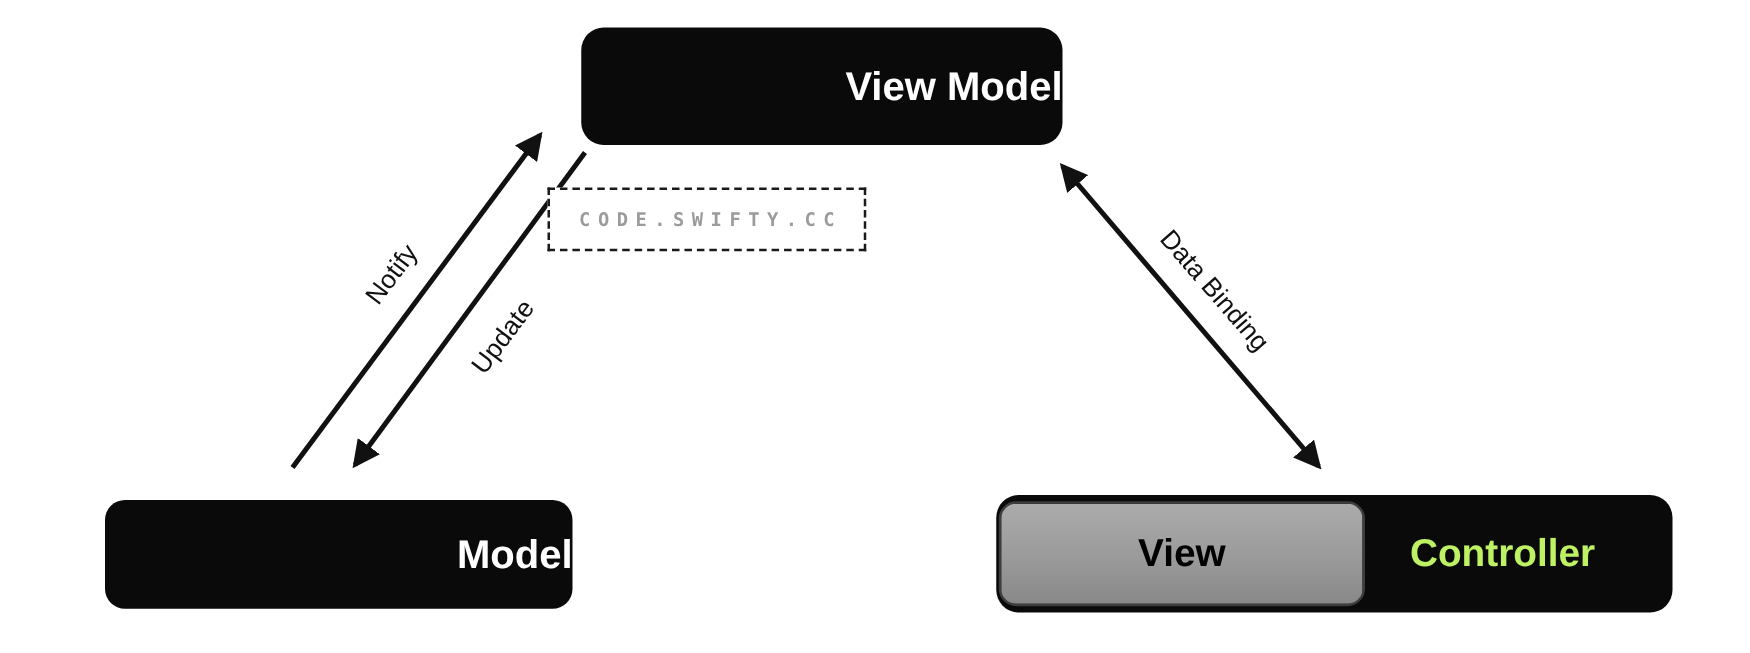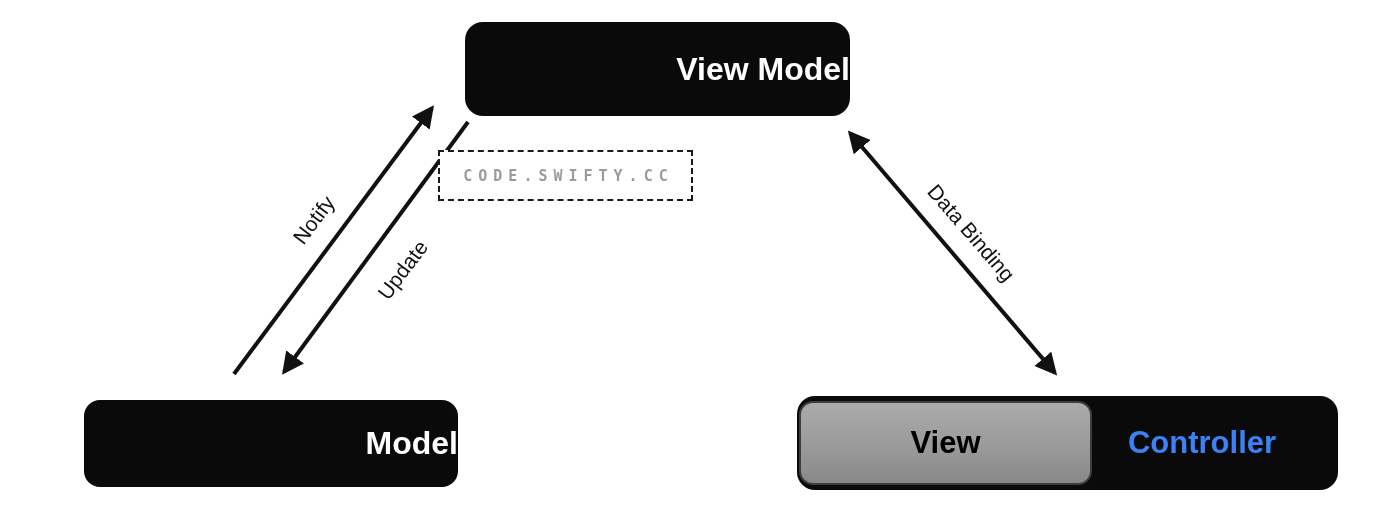--- a/index.html
+++ b/index.html
@@ -29,21 +29,21 @@
     border:2px solid #3d3d3d;
     background:linear-gradient(180deg,#ababab 0%,#9a9a9a 55%,#888888 100%);
     color:#000000;
     display:flex;align-items:center;justify-content:center;
     font-size:31px;font-weight:700;
   }
   #controller-label{
     flex:1;
     text-align:center;
     padding-right:26px;
-    color:#3b82f6;
+    color:#bef264;
   }
   .edge-label{
     position:absolute;
     z-index:2;
     font-size:21px;
     color:#111111;
     white-space:nowrap;
     font-weight:400;
   }
   #label-notify{left:314px;top:220px;transform:translate(-50%,-50%) rotate(-53deg);}

